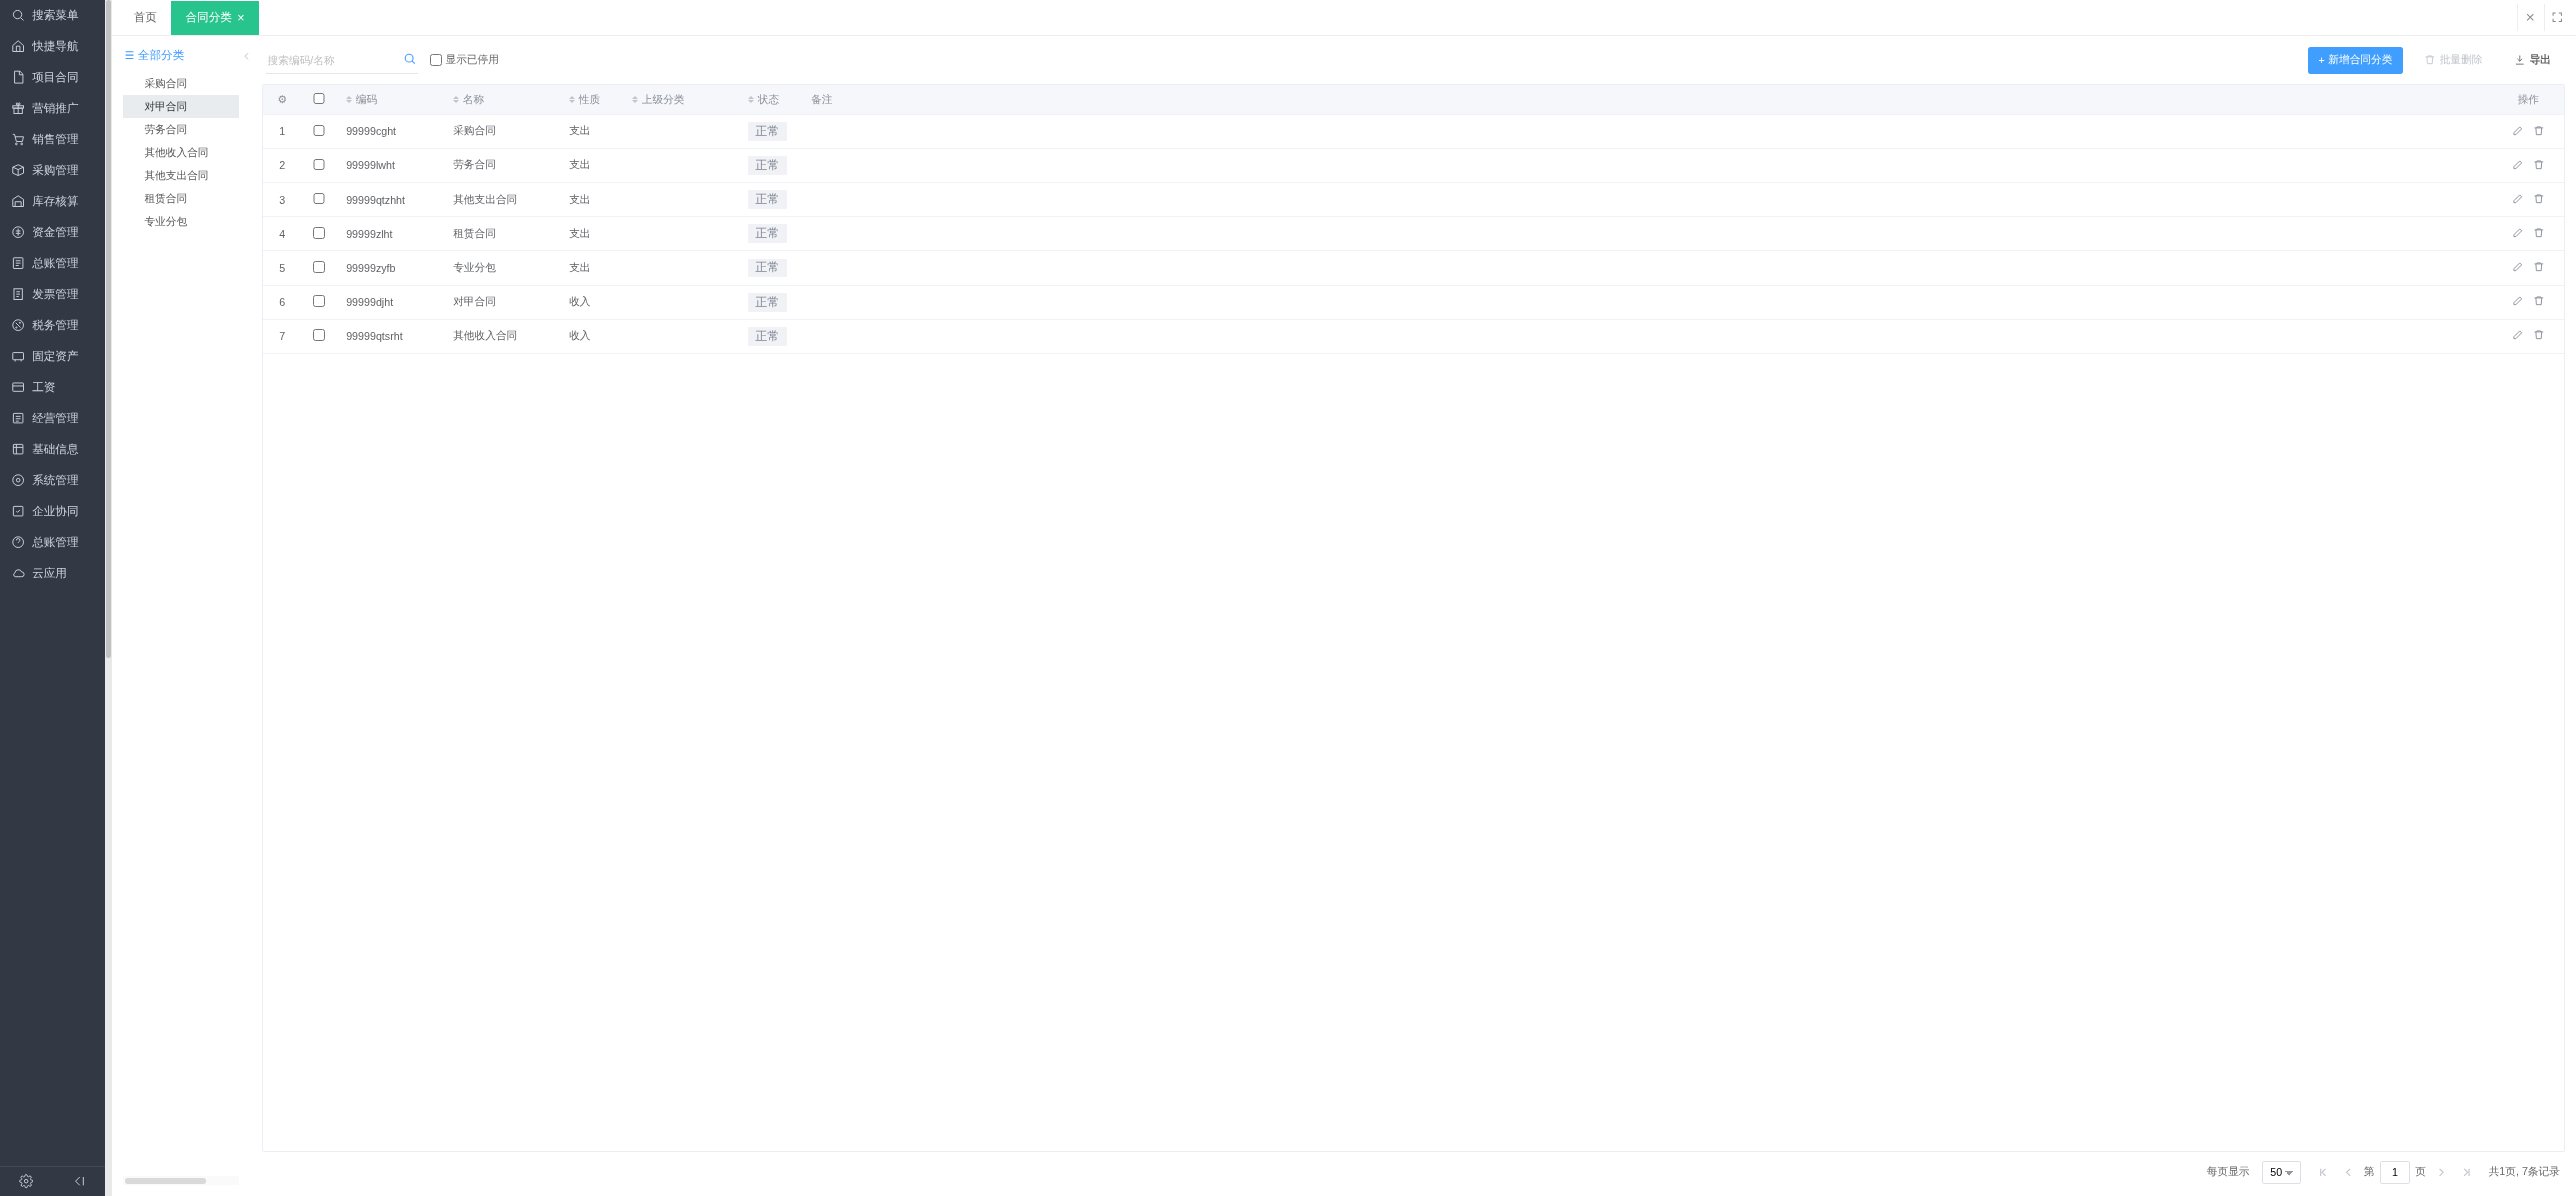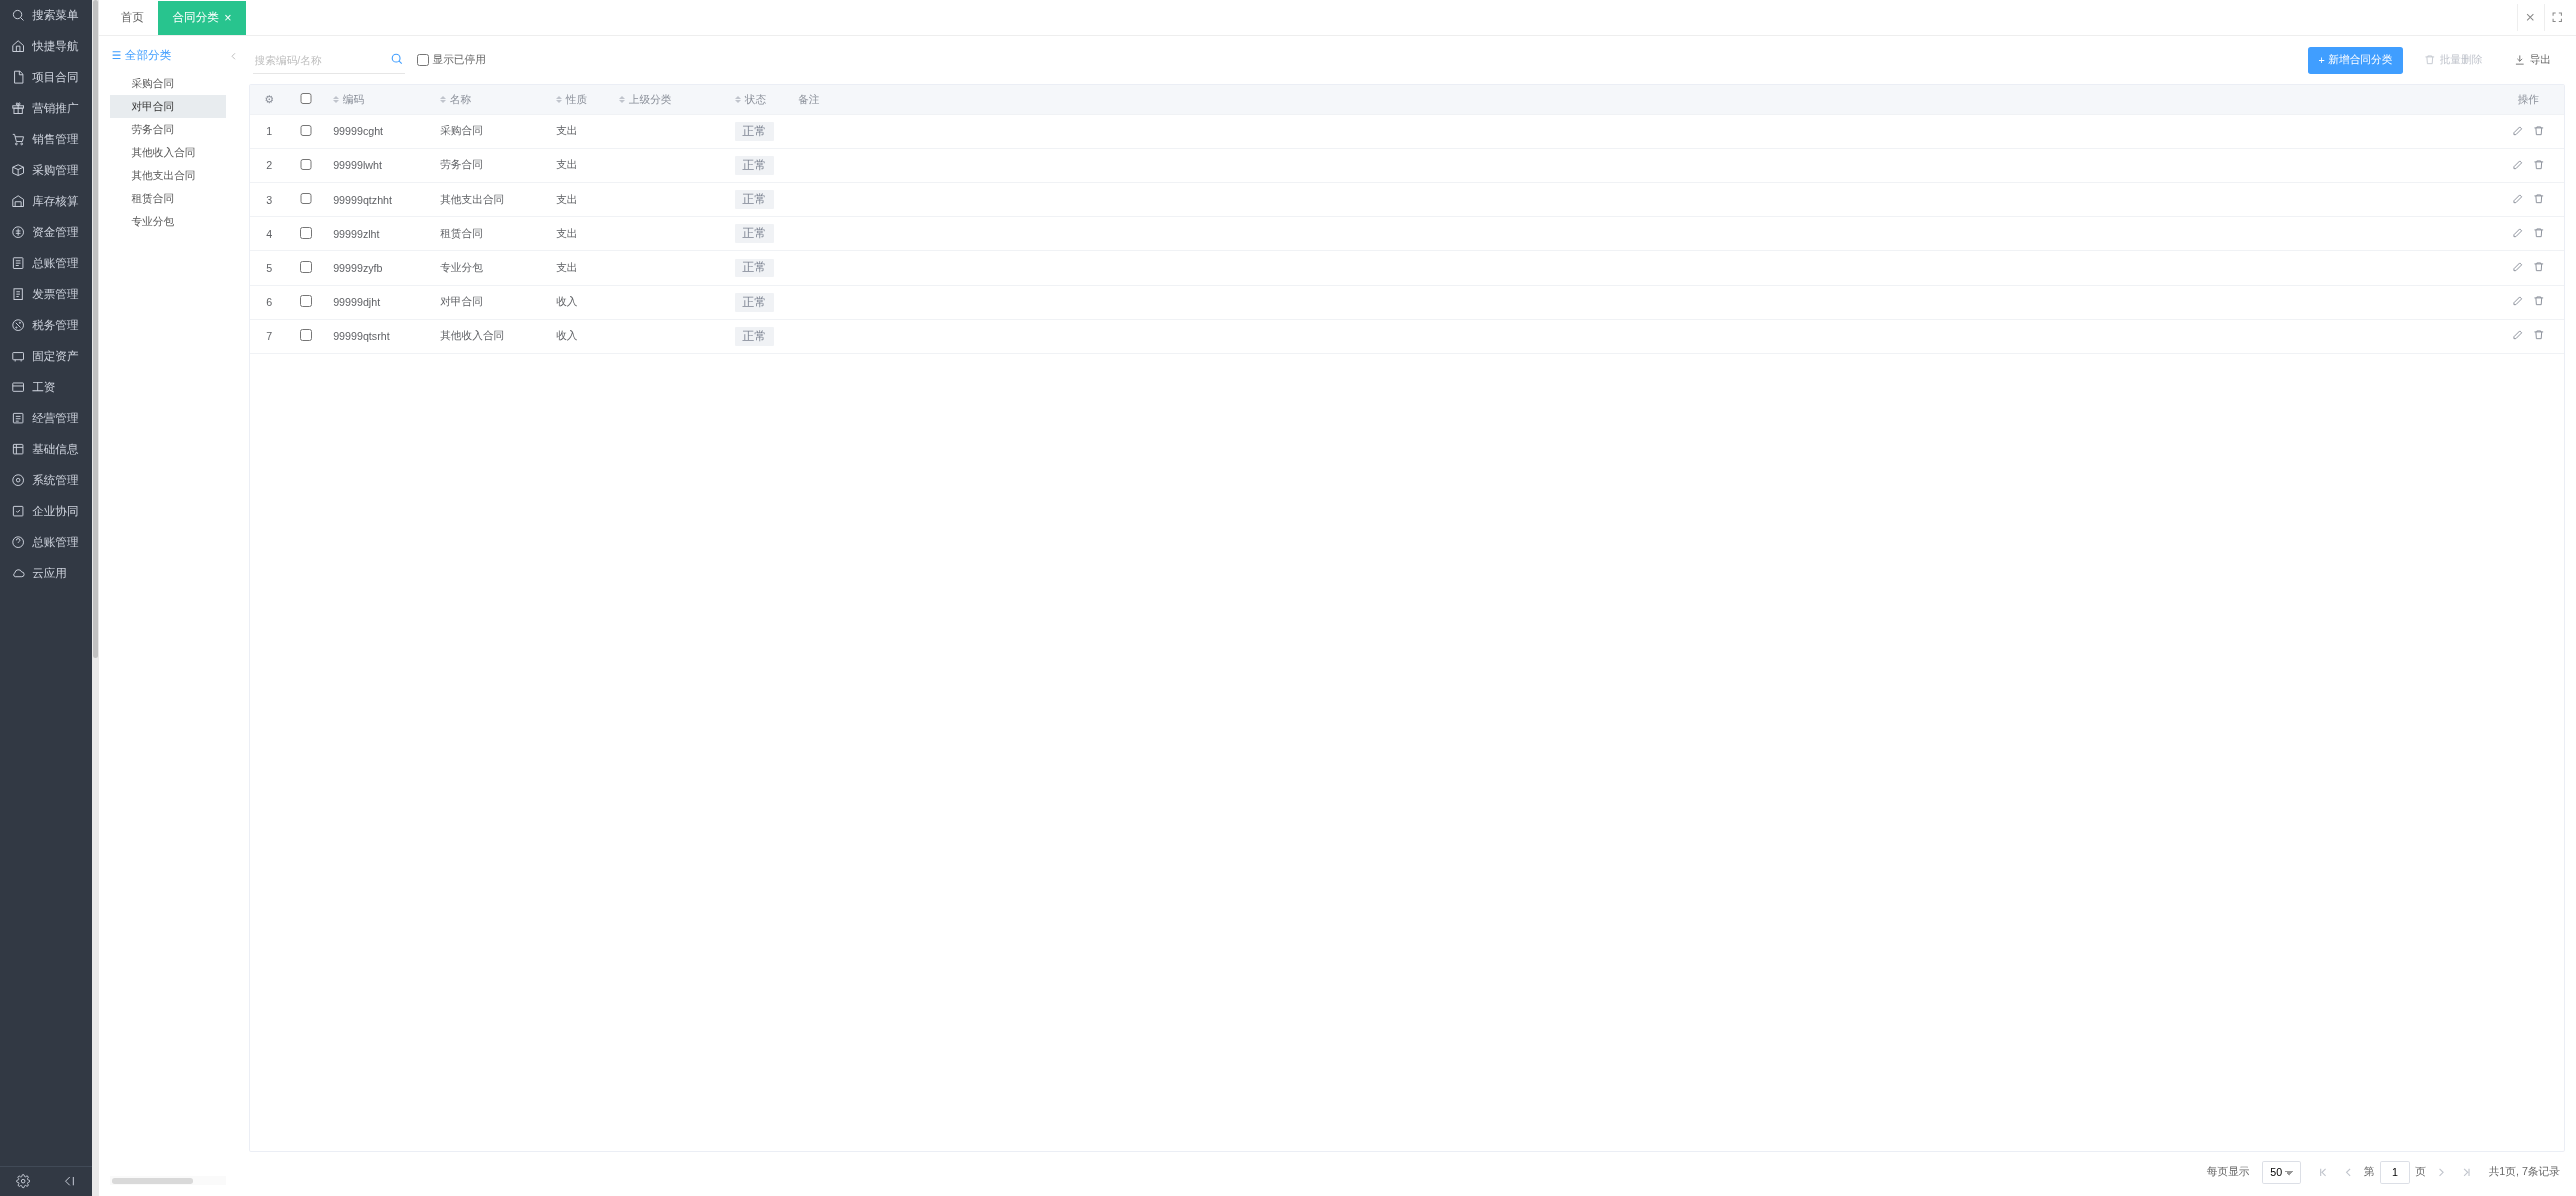--- a/index.html
+++ b/index.html
@@ -1,20 +1,20 @@
 <!DOCTYPE html>
 <html style="font-size:14.3px"><head>
 <meta charset="utf-8">
 <style>
   * { box-sizing: border-box; margin: 0; padding: 0; }
   body { font-family: "Microsoft YaHei", Arial, sans-serif; font-size: 11.6px; color: #333; background: #fff; overflow: hidden; }
   .app { display: flex; height: 100vh; width: 100vw; }
 
   
-  .sidebar { width: 92px; background: #323944; color: #cfd4de; display: flex; flex-direction: column; flex-shrink: 0; }
+  .sidebar { width: 105px; background: #323944; color: #cfd4de; display: flex; flex-direction: column; flex-shrink: 0; }
   .sidebar-scroll { flex: 1; overflow-y: auto; }
   .side-item { display: flex; align-items: center; gap: 7.2px; padding: 8px 10.7px; cursor: pointer; font-size: 11.6px; white-space: nowrap; }
   .side-icon { width: 14.3px; height: 14.3px; display: flex; align-items: center; justify-content: center; flex-shrink: 0; }
   .side-icon svg { stroke: #cfd4de; fill: none; stroke-width: 1.6; }
   .sidebar-footer { display: flex; height: 30px; border-top: 0.9px solid #414a57; }
   .sidebar-footer-btn { flex: 1; display: flex; align-items: center; justify-content: center; cursor: pointer; }
   .sidebar-footer-btn svg { stroke: #cfd4de; fill: none; stroke-width: 1.6; }
   .sidebar-scrollbar { width: 7.2px; background: #e9e9e9; position: relative; flex-shrink: 0; }
   .sidebar-scrollbar::before { content:""; position:absolute; top:0; left:0.9px; width:5.4px; height:55%; background:#c1c1c1; border-radius:2.7px; }
 
@@ -47,21 +47,21 @@
   .search-wrap { position:relative; width: 152px; }
   .search-input { width:100%; height:27px; border:none; border-bottom:0.9px solid #e6e6e6; outline:none; padding: 0 21.5px 0 1.8px; font-size:10.7px; color:#333; }
   .search-input::placeholder { color: #bfbfbf; }
   .search-icon { position:absolute; right:1.8px; top:5.4px; color:#409eff; }
   .chk-wrap { display:flex; align-items:center; gap:3.6px; color:#666; font-size:10.7px; }
   .chk-wrap input { width:11.6px; height:11.6px; }
   .toolbar-right { margin-left:auto; display:flex; align-items:center; gap: 10.7px; }
   .btn { display:inline-flex; align-items:center; gap:3.6px; height:27px; padding:0 10.7px; border-radius:2.7px; cursor:pointer; font-size:10.7px; }
   .btn-primary { background:#409eff; color:#fff; }
   .btn-ghost-disabled { color:#c0c4cc; }
-  .btn-ghost { color:#666; }
+  .btn-ghost { color:#666;font-weight:bold; }
   .btn svg { stroke:currentColor; fill:none; stroke-width:1.8; }
 
   
   .table-wrap { flex:1; display:flex; flex-direction:column; min-height:0; border:0.9px solid #ebeef5; border-radius:1.8px; }
   table { width:100%; border-collapse: collapse; table-layout: fixed; }
   thead { background:#f5f7fa; }
   th, td { padding: 7.2px 9px; text-align:left; font-size:10.7px; color:#606266; border-bottom: 0.9px solid #f0f2f5; white-space:nowrap; overflow:hidden; text-overflow:ellipsis; }
   th { font-weight:500; color:#8a8f99; }
   .col-idx { width:38px; text-align:center; }
   .col-chk { width:36px; text-align:center; }

